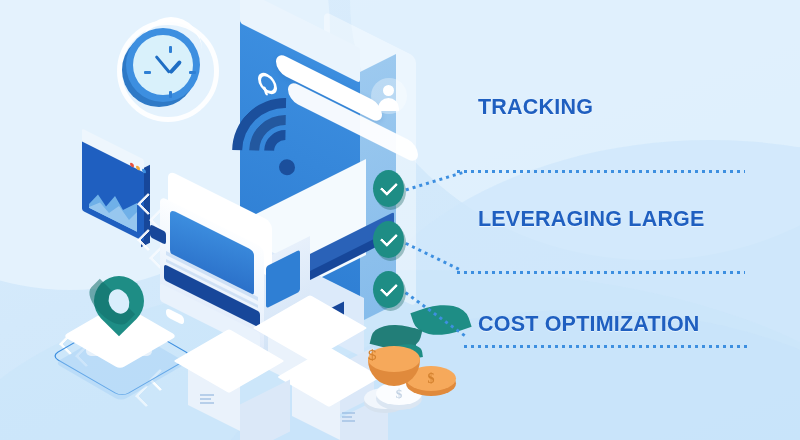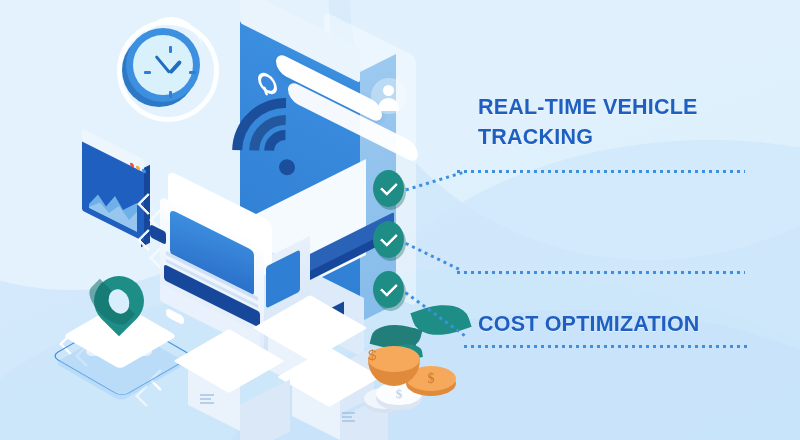--- a/index.html
+++ b/index.html
@@ -420,23 +420,23 @@
   <div class="dotrule rule1"></div>
   <div class="dotrule rule2"></div>
   <div class="dotrule rule3"></div>
 
   <div class="badge bd1"></div>
   <div class="badge bd2"></div>
   <div class="badge bd3"></div>
 
   <div class="benefits">
     <div class="benefit b1">
-      <div class="btext">REAL-TIME VEHICLE</div>
       <div class="btext">TRACKING</div>
     </div>
     <div class="benefit b2">
+      <div class="btext">LEVERAGING LARGE</div>
     </div>
     <div class="benefit b3">
       <div class="btext">COST OPTIMIZATION</div>
     </div>
   </div>
 
 </div>
 
 </body></html>

